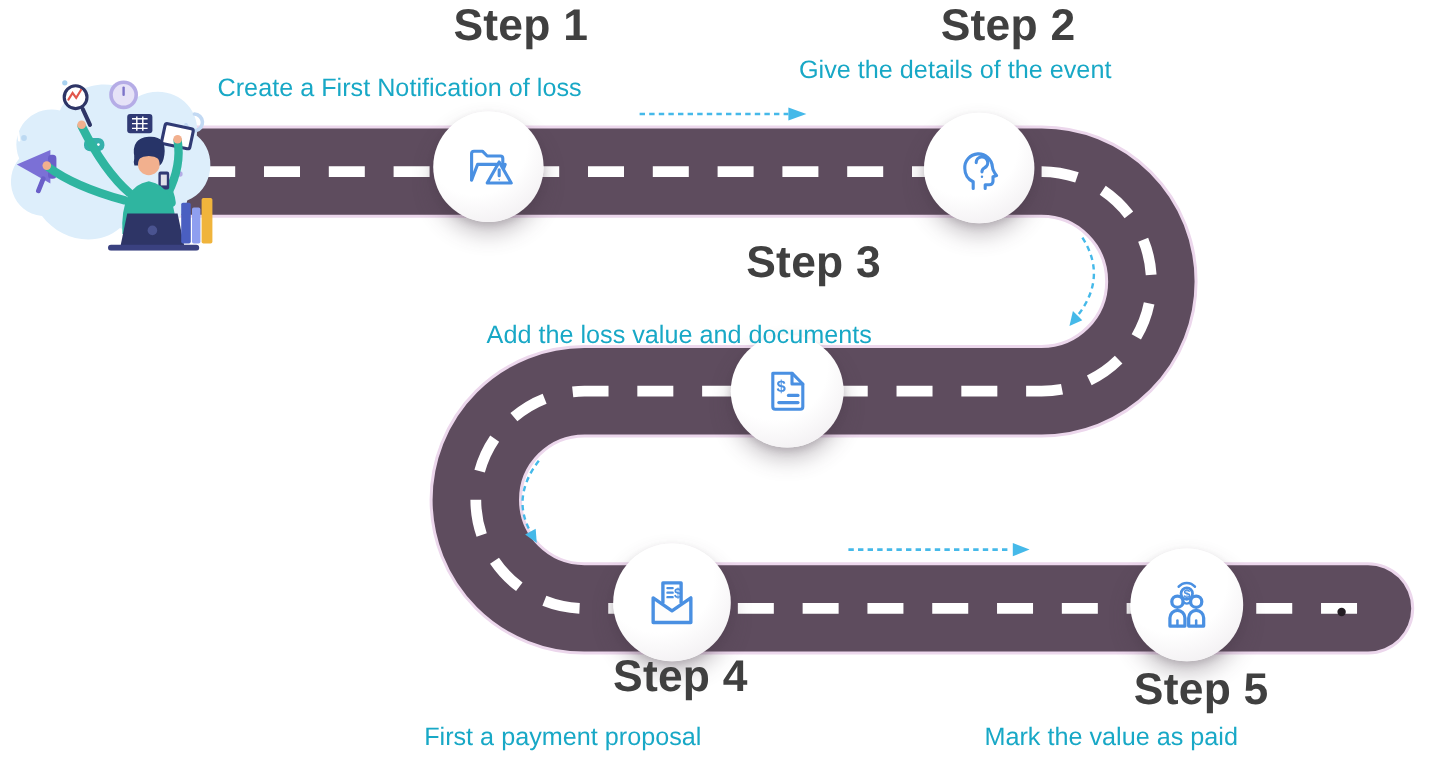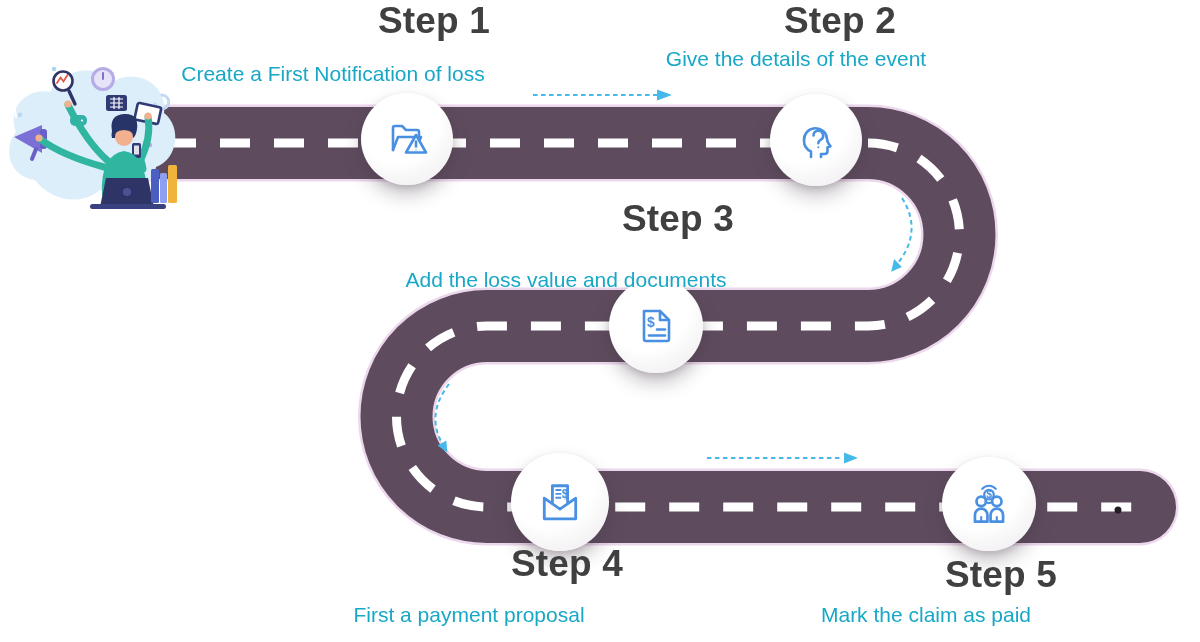--- a/index.html
+++ b/index.html
@@ -180,15 +180,15 @@
   <div class="step-title" style="left:840px;top:21px;">Step 2</div>
   <div class="step-desc" style="left:758px;top:59px;margin-left:38px;">Give the details of the event</div>
 
   <div class="step-title" style="left:666px;top:219px;margin-left:12px;">Step 3</div>
   <div class="step-desc" style="left:566px;top:256px;margin-top:24px;">Add the loss value and documents</div>
 
   <div class="step-title" style="left:567px;top:564px;">Step 4</div>
   <div class="step-desc" style="left:469px;top:615px;">First a payment proposal</div>
 
   <div class="step-title" style="left:990px;top:575px;margin-left:11px;">Step 5</div>
-  <div class="step-desc" style="left:926px;top:615px;">Mark the claim as paid</div>
+  <div class="step-desc" style="left:926px;top:615px;">Mark the value as paid</div>
 
 </div>
 
 </body></html>

